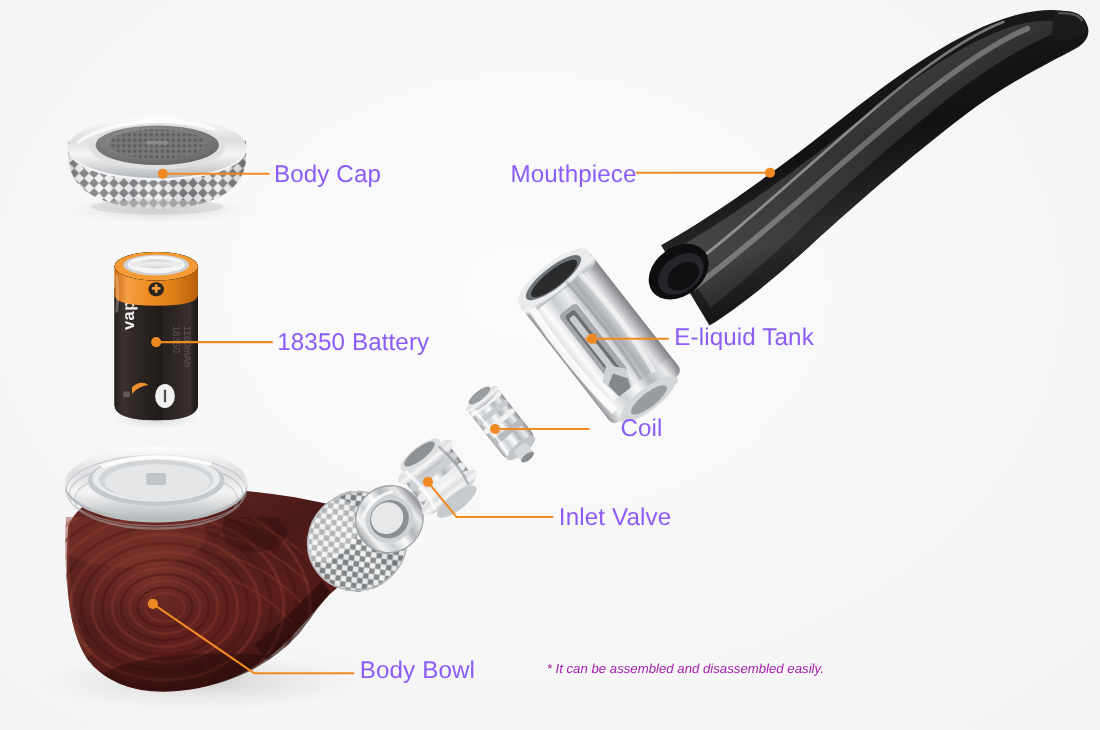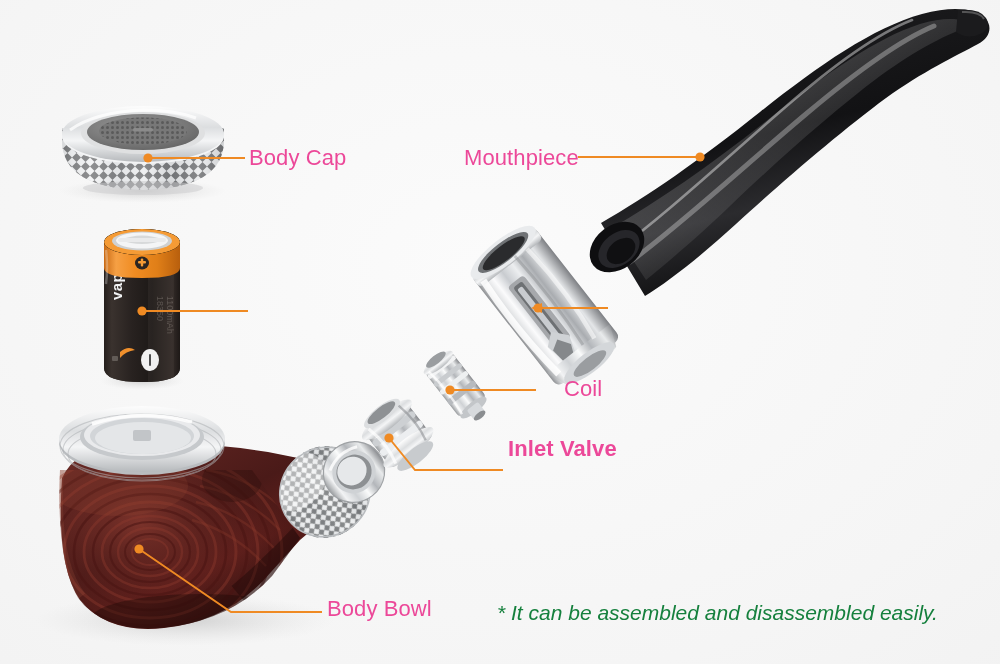--- a/index.html
+++ b/index.html
@@ -6,31 +6,31 @@
   body{
     width:1000px;height:664px;overflow:hidden;
     font-family:"Liberation Sans", sans-serif;
     background:radial-gradient(ellipse 1100px 800px at 48% 40%, #fbfbfb 0%, #f5f5f5 52%, #eeeeee 100%);
     position:relative;
   }
   .stage{position:absolute;inset:0;}
   svg.scene{position:absolute;left:0;top:0;width:1000px;height:664px;}
   .lbl{
     position:absolute;
-    color:#ec4899;
+    color:#8b5cf6;
     font-size:22px;
     font-weight:400;
     letter-spacing:.1px;
     white-space:nowrap;
     line-height:1;
   }
   .note{
     position:absolute;
-    color:#15803d;
-    font-size:21px;
+    color:#a21caf;
+    font-size:12px;
     font-style:italic;
     white-space:nowrap;
     font-family:"Liberation Sans", sans-serif;
   }
 </style>
 </head>
 <body>
 
 <div class="stage">
 
@@ -376,23 +376,25 @@
       <circle cx="139" cy="549" r="4.6"></circle>
     </g>
 
     <path d="M531,308 l11,-5 l0,10 z" fill="#ef8a23"></path>
   </svg>
 
   <div class="lbl" style="left:249px;top:147px;">Body Cap</div>
 
   <div class="lbl" style="left:464px;top:147px;">Mouthpiece</div>
 
-
+  <div class="lbl" style="left:252px;top:300px;">18350 Battery</div>
+
+  <div class="lbl" style="left:613px;top:296px;">E-liquid Tank</div>
 
   <div class="lbl" style="left:564px;top:378px;">Coil</div>
 
-  <div class="lbl" style="left:508px;top:438px;font-weight:bold;">Inlet Valve</div>
+  <div class="lbl" style="left:508px;top:459px;">Inlet Valve</div>
 
   <div class="lbl" style="left:327px;top:598px;">Body Bowl</div>
 
   <div class="note" style="left:497px;top:601px;">* It can be assembled and disassembled easily.</div>
 
 </div>
 
 </body></html>

